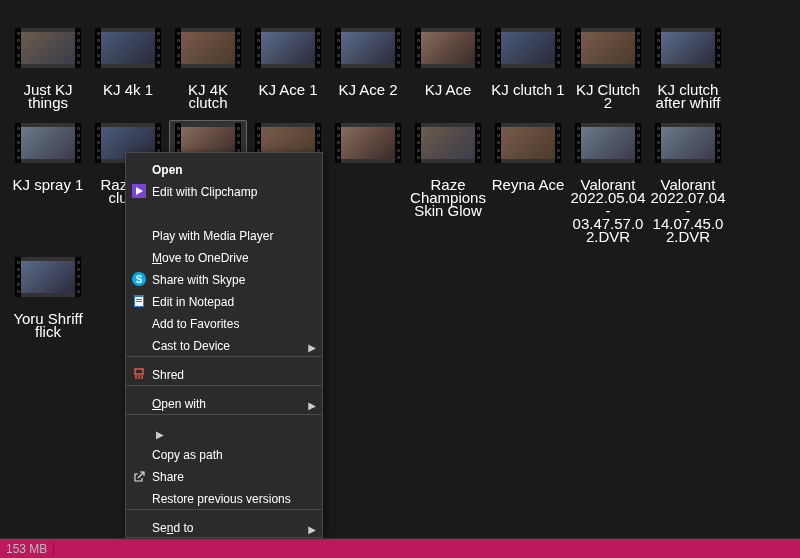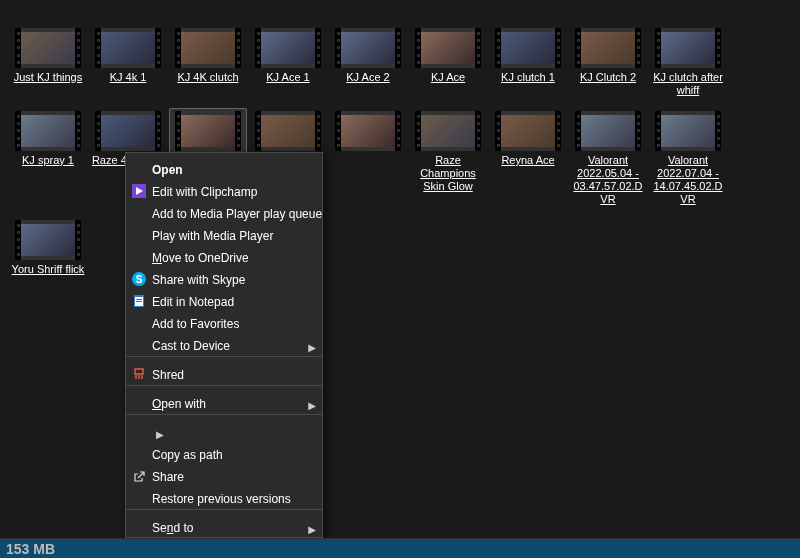--- a/index.html
+++ b/index.html
@@ -73,28 +73,27 @@
     display: block;
     width: 3px;
     height: 3px;
     background: #000;
     border: 1px solid #444;
     margin: 0 auto;
     border-radius: 1px;
   }
   .label {
     text-align: center;
-    font-size: 11px;
+    font-size: 15px;
     line-height: 13px;
-    margin-top: 3px;
+    margin-top: 15px;
     color: #fff;
     max-width: 76px;
     word-wrap: break-word;
     overflow-wrap: break-word;
-    text-decoration: underline;
   }
   
   .ctx {
     position: absolute;
     left: 125px;
     top: 152px;
     width: 198px;
     background: #2b2b2b;
     border: 1px solid #4a4a4a;
     box-shadow: 2px 2px 8px rgba(0,0,0,0.6);
@@ -129,28 +128,27 @@
   .ctx .row .u { text-decoration: underline; }
   .ctx hr {
     border: none;
     border-top: 1px solid #4a4a4a;
     margin: 3px 0;
   }
   .statusbar {
     position:absolute;
     left:0; right:0; bottom:0;
     height:20px;
-    background:#0c4a6e;
+    background:#be185d;
     border-top:1px solid #2f2f2f;
     display:flex;
     align-items:center;
     padding:0 6px;
-    font-size:14px;
+    font-size:12px;
     color:#bbb;
-    font-weight:bold;
   }
   .statusbar .sep{
     width:1px;height:12px;background:#3a3a3a;margin:0 6px;
   }
   .red{color:#e25b4b;}
   svg{display:block;}
 </style>
 </head>
 <body>
 
@@ -546,21 +544,20 @@
       <span class="ico">
         <svg width="14" height="14">
           <rect width="14" height="14" fill="#7b44d6"></rect>
           <polygon points="4,3 11,7 4,11" fill="#fff"></polygon>
         </svg>
       </span>
       <span class="txt">Edit with Clipchamp</span>
     </div>
   <div class="row">
       <span class="ico"></span>
-      <span class="txt">Add to Media Player play queue</span>
     </div>
   <div class="row">
       <span class="ico"></span>
       <span class="txt">Play with Media Player</span>
     </div>
   <div class="row">
       <span class="ico"></span>
       <span class="txt"><span class="u">M</span><span>ove to OneDrive</span></span>
     </div>
   <div class="row">

